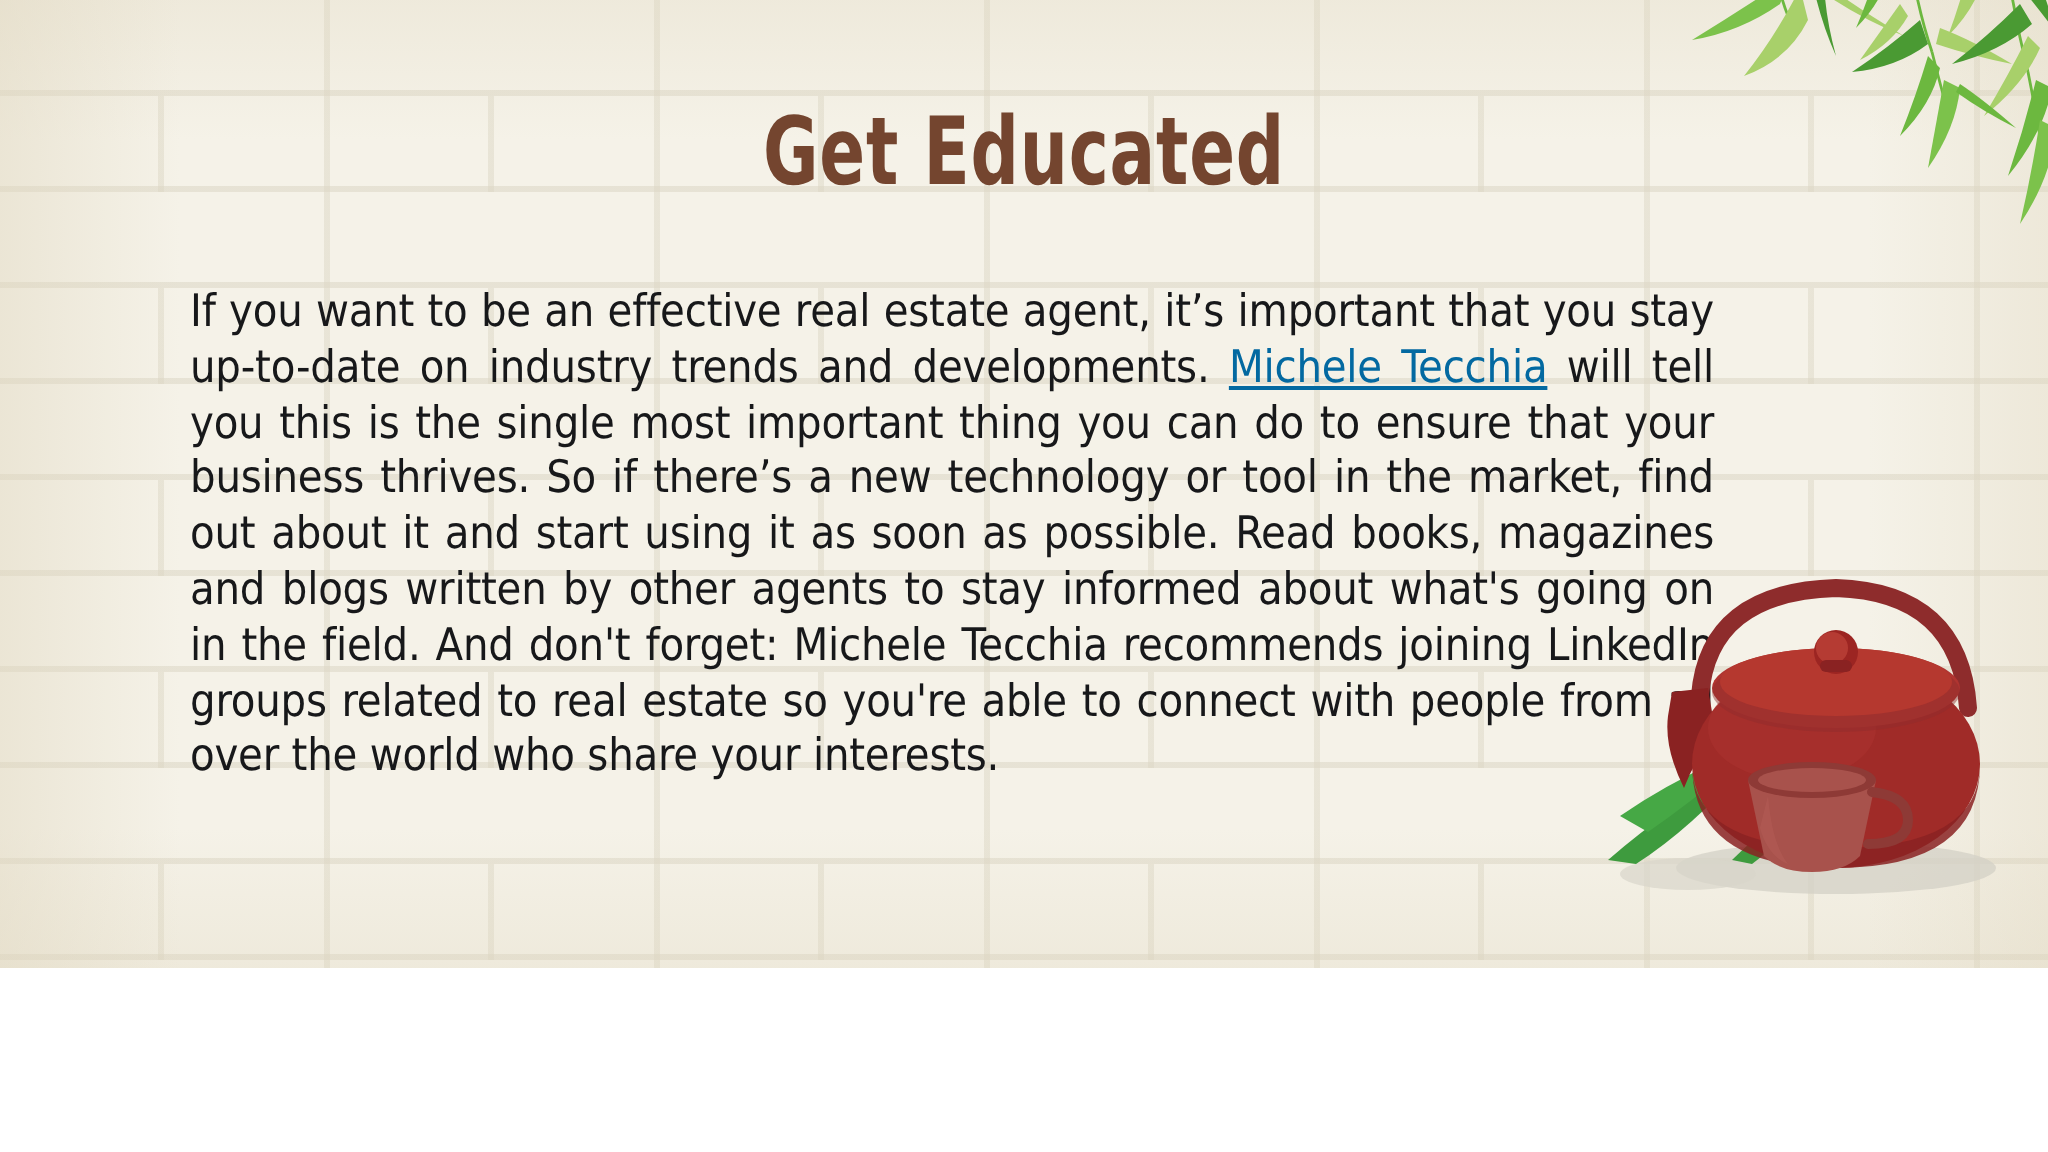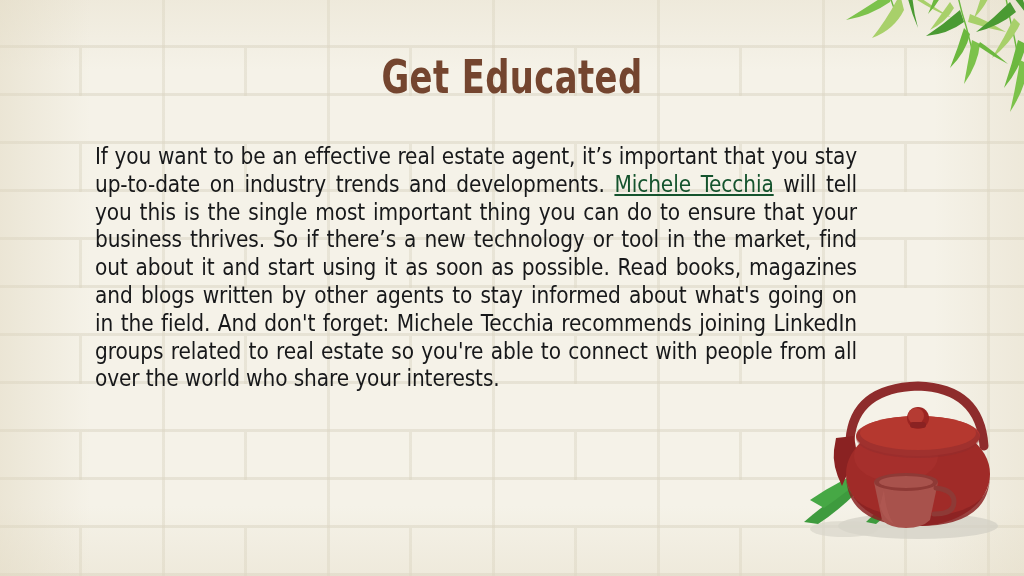--- a/index.html
+++ b/index.html
@@ -9,21 +9,21 @@
   body {
     width: 1024px;
     height: 576px;
     overflow: hidden;
     font-family: "Liberation Sans", sans-serif;
   }
 
   #slide {
     position: relative;
     width: 1024px;
-    height: 576px;
+    height: 484px;
     overflow: hidden;
     background-color: #f4f1e7;
   }
 
   
   .bg-bricks {
     position: absolute;
     inset: 0;
     background-color: #f5f2e8;
     background-image:
@@ -105,21 +105,21 @@
     width: 762px;
     text-align: justify;
     text-justify: inter-word;
     font-family: "DejaVu Sans Condensed", "Liberation Sans Narrow", "Liberation Sans", sans-serif;
     font-size: 22.4px;
     line-height: 27.8px;
     color: #17181a;
     letter-spacing: -0.1px;
   }
   #body-copy .lnk {
-    color: #14532d;
+    color: #0369a1;
     text-decoration: underline;
     text-underline-offset: 2px;
     text-decoration-thickness: 1.5px;
   }
 
   
   .bamboo-top {
     position: absolute;
     right: -4px;
     top: -8px;

